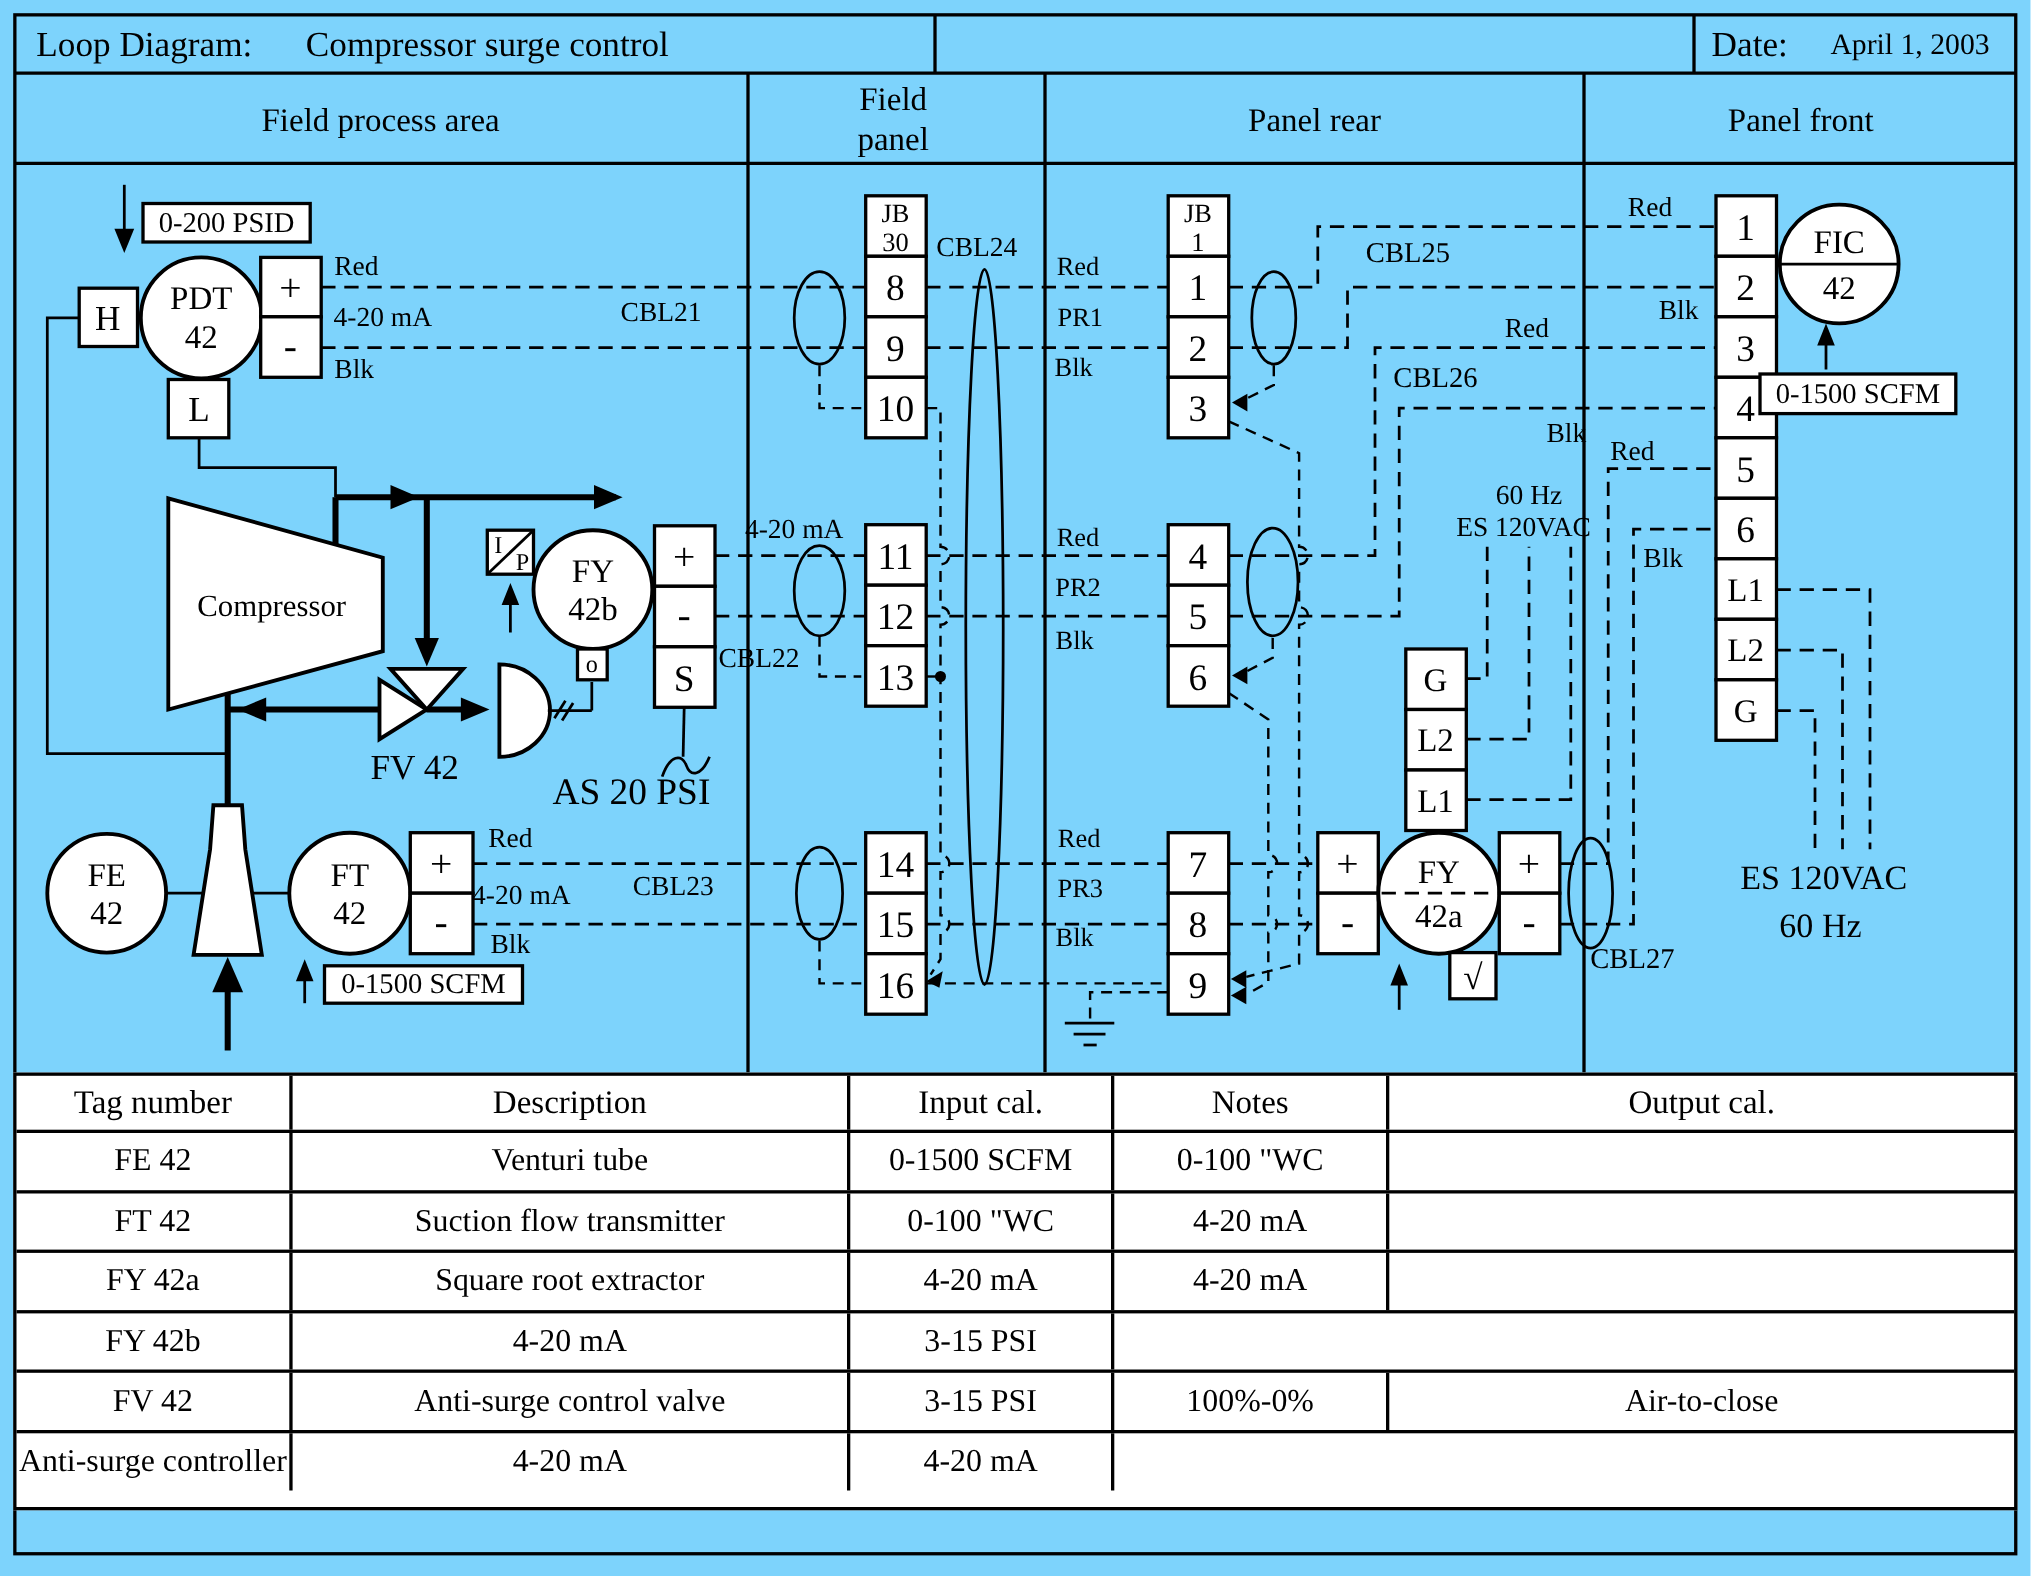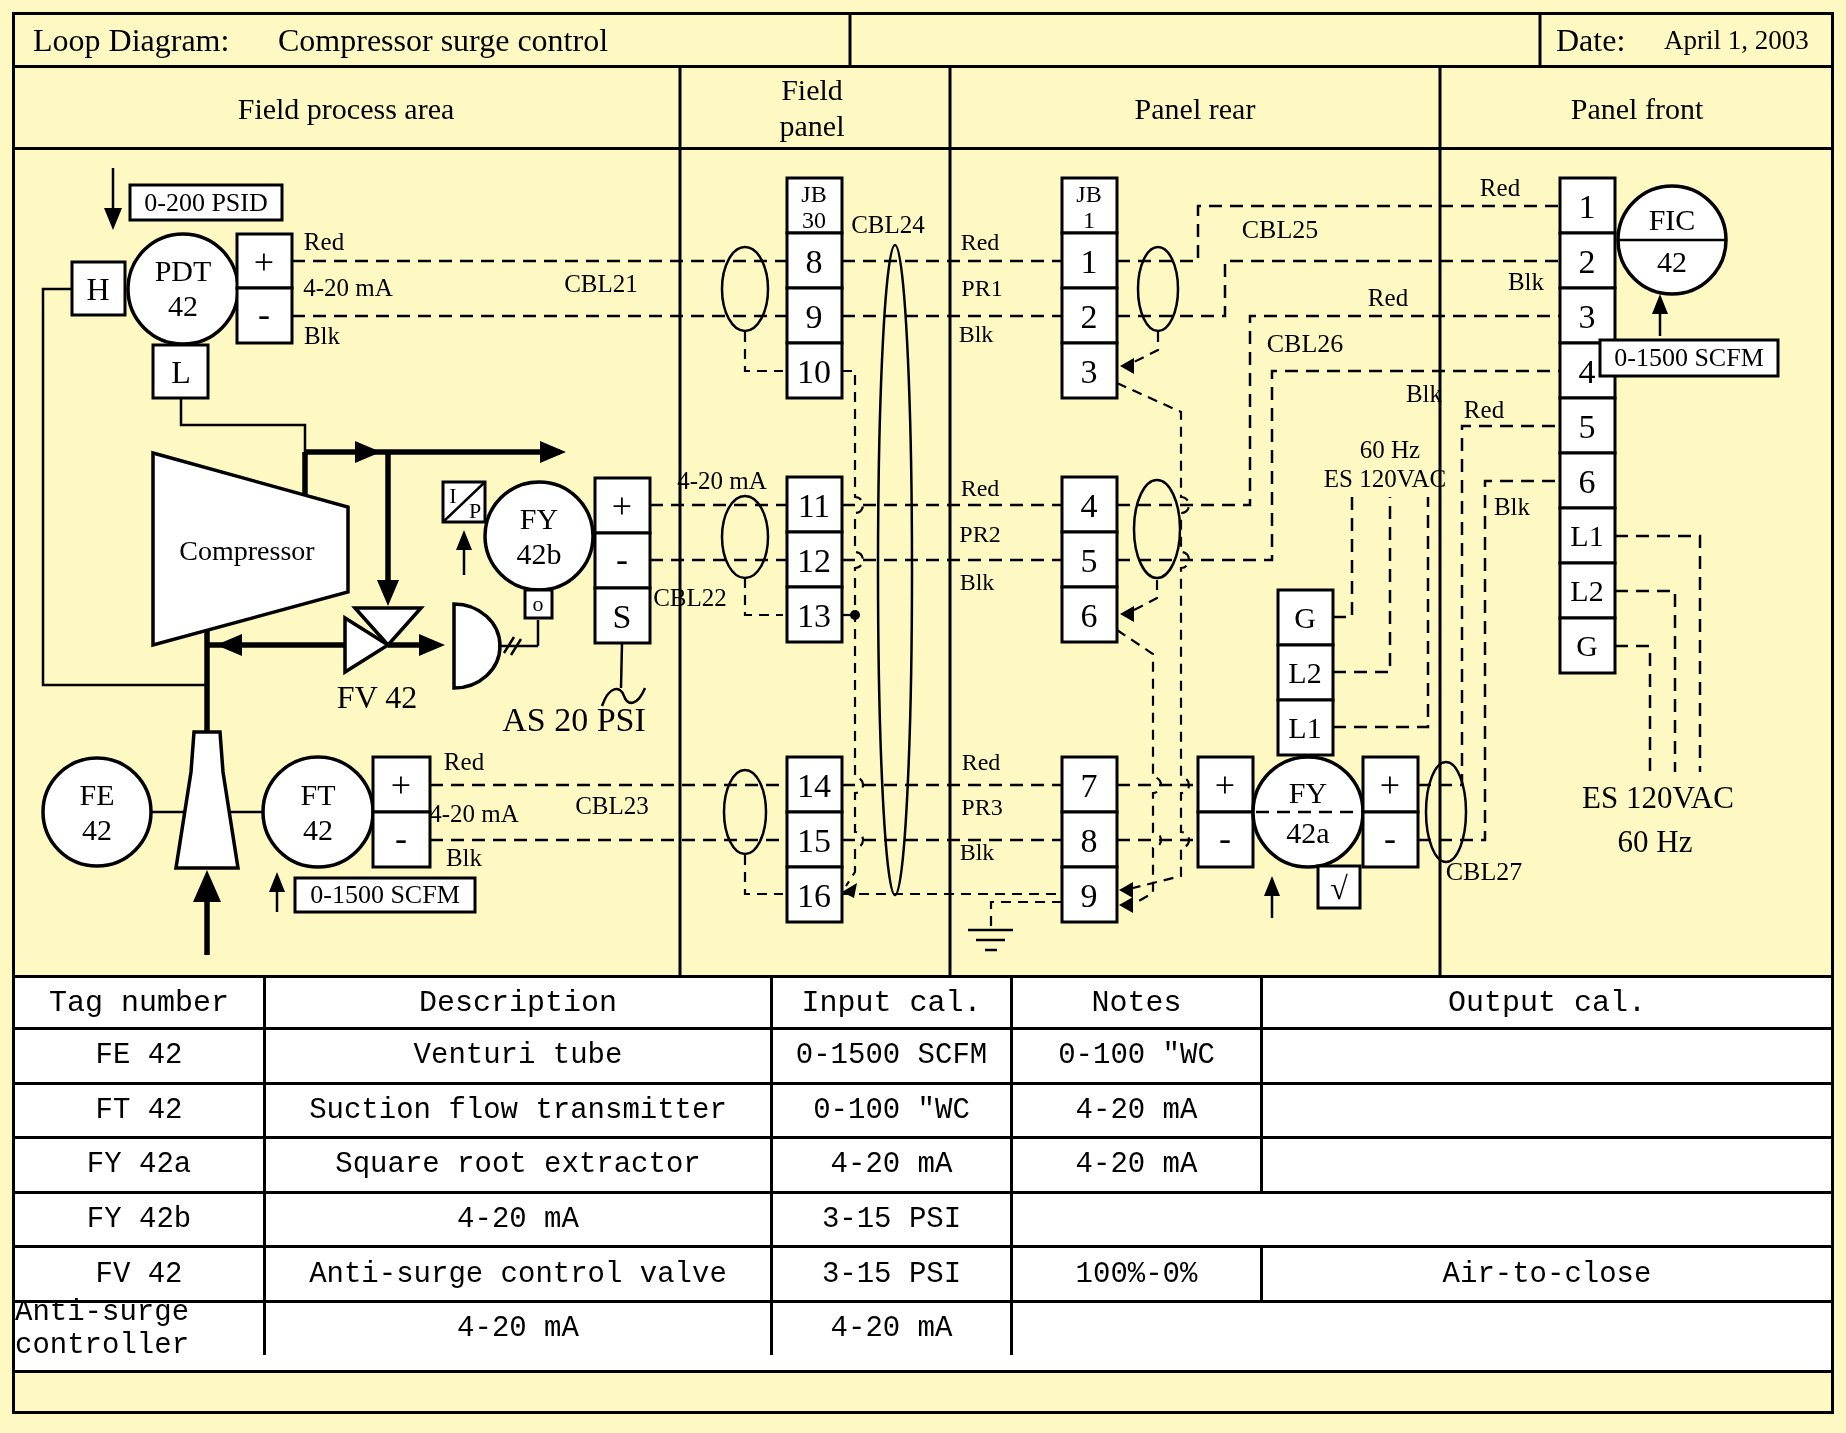--- a/index.html
+++ b/index.html
@@ -1,35 +1,35 @@
 <!DOCTYPE html>
 <html><head>
 <meta charset="utf-8">
 <style>
   html,body{margin:0;padding:0;background:#fff;}
-  .page{position:relative;width:1846px;height:1433px;background:#fef9c3;
+  .page{position:relative;width:1846px;height:1433px;background:#7dd3fc;
         font-family:"Liberation Serif",serif;color:#000;overflow:hidden;}
   svg{position:absolute;left:0;top:0;}
   svg text{font-family:"Liberation Serif",serif;fill:#000;text-anchor:middle;}
   svg text.left{text-anchor:start;}
   .f22{font-size:22px}.f24{font-size:24px}.f25{font-size:25px}.f26{font-size:26px}
   .f27{font-size:27px}.f28{font-size:28px}.f30{font-size:30px}.f31{font-size:31px}
   .f32{font-size:32px}.f34{font-size:34px}.f36{font-size:36px}
   .box{fill:#fff;stroke:#000;stroke-width:3;}
   .shape{fill:#fff;stroke:#000;stroke-width:3.5;}
   .struct{stroke:#000;stroke-width:3;fill:none;}
   .thin{stroke:#000;stroke-width:2.5;fill:none;}
   .thick{stroke:#000;stroke-width:5.5;fill:none;}
   .dash{stroke:#000;stroke-width:2.5;fill:none;stroke-dasharray:13 8;}
   .drain{stroke:#000;stroke-width:2.2;fill:none;stroke-dasharray:10 7;}
   .arrow{fill:#000;stroke:none;}
   .noline{fill:none;stroke:#000;stroke-width:2.5;}
   
   .tbl{position:absolute;left:12px;top:975px;width:1822px;height:398px;
-       border:3px solid #000;box-sizing:border-box;background:#fff;font-family:Liberation Mono, monospace;}
+       border:3px solid #000;box-sizing:border-box;background:#fff;}
   .tr{display:grid;grid-template-columns:251px 507px 240px 250px 1fr;}
   .tr:not(:last-child){border-bottom:3px solid #000;}
   .td{display:flex;align-items:center;justify-content:center;font-size:29px;
       box-sizing:border-box;height:51.6px;}
   .tr.th .td{height:49px;font-size:30px;}
   .td:not(:last-child){border-right:3px solid #000;}
   .td.small{font-size:25px;}
 </style>
 </head>
 <body>

